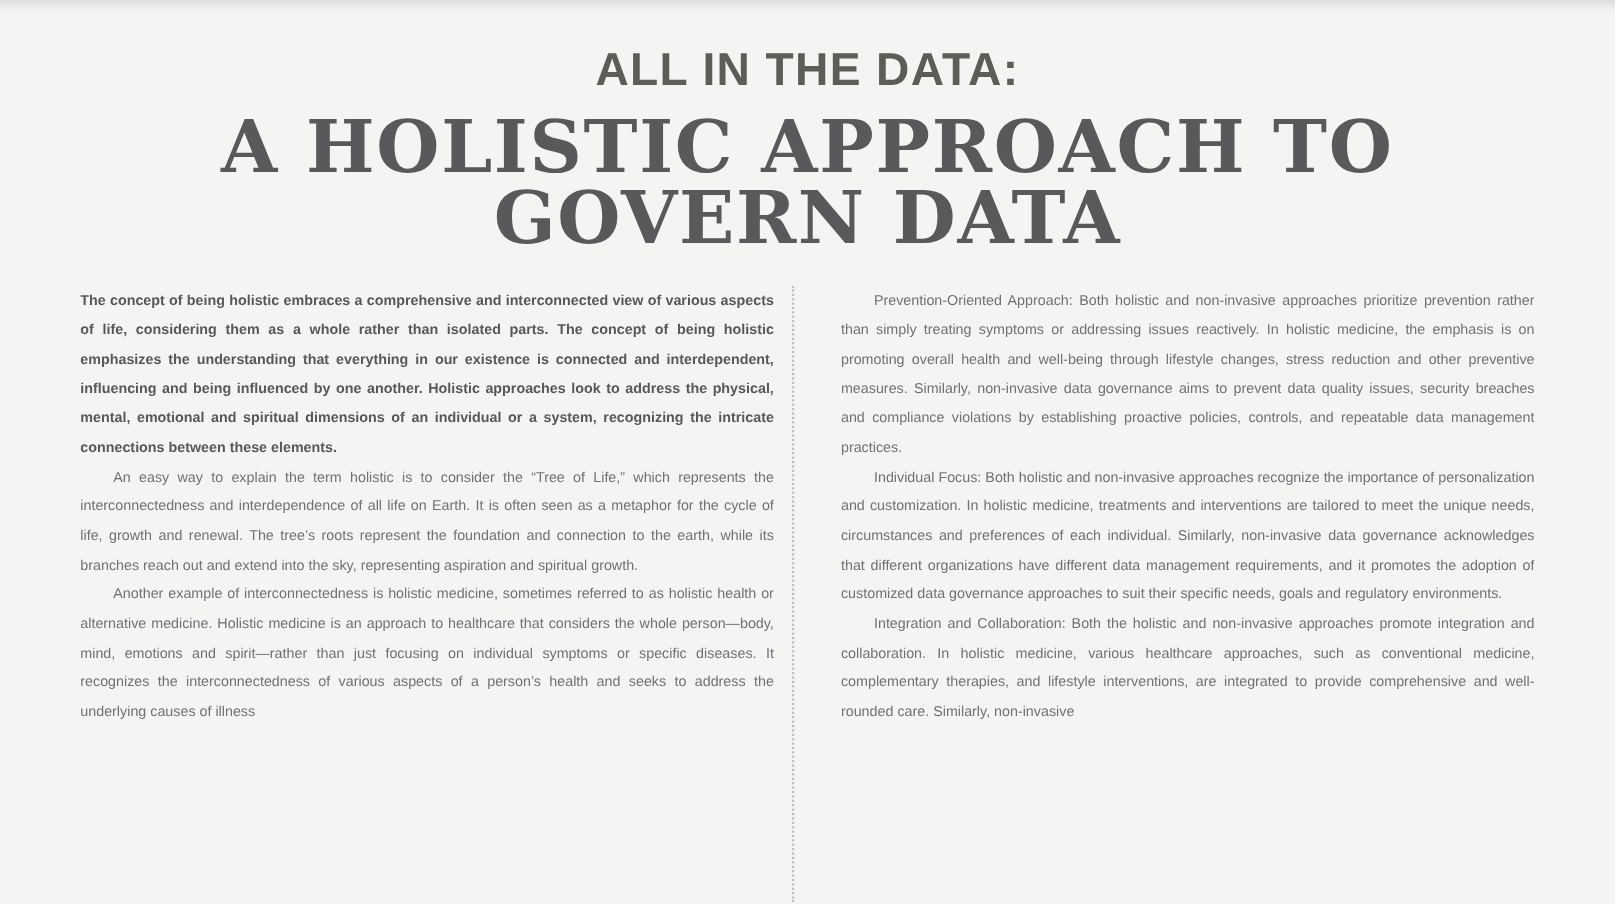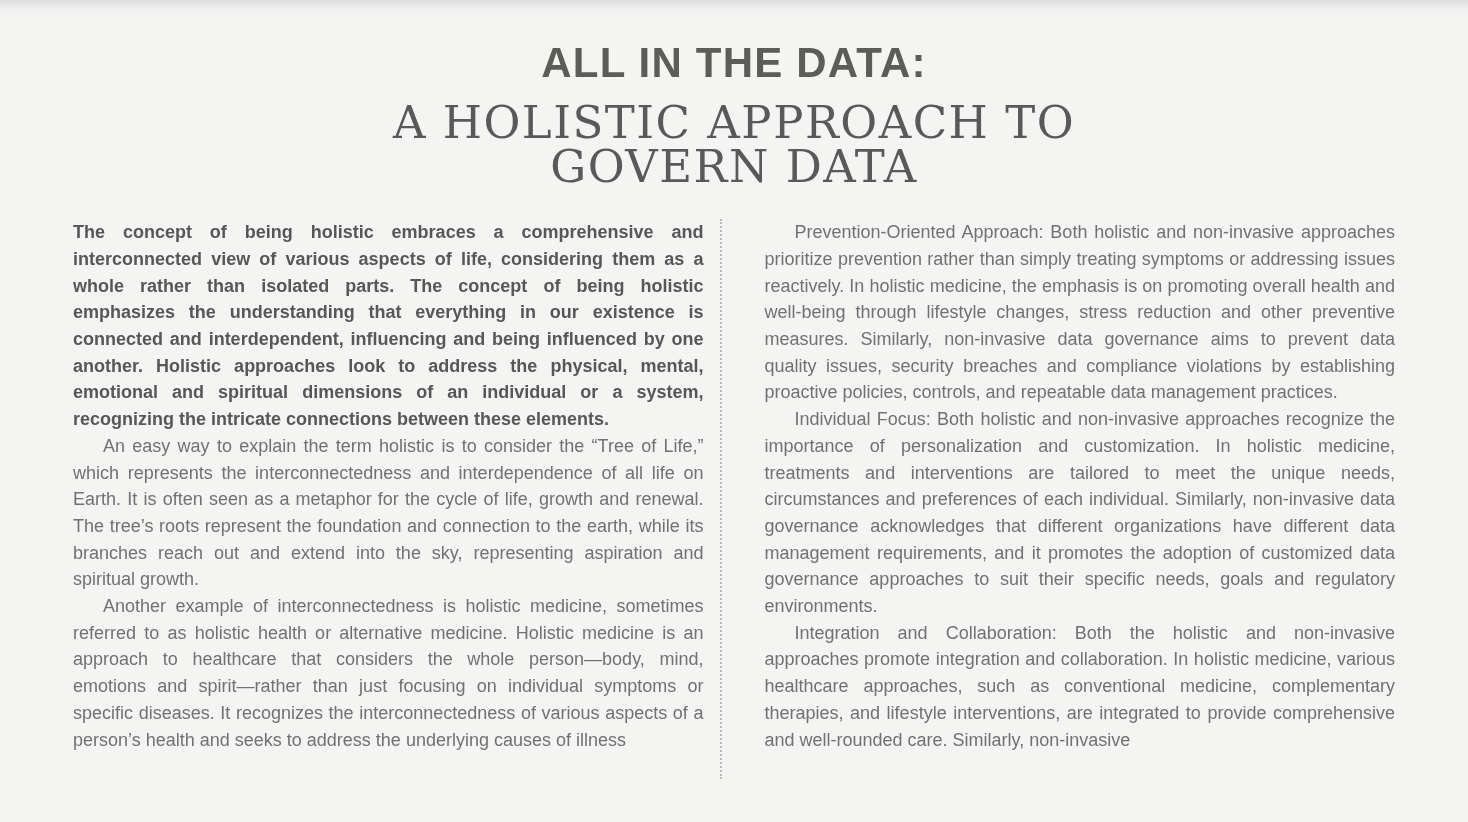--- a/index.html
+++ b/index.html
@@ -41,22 +41,22 @@
     font-family: "Liberation Sans", sans-serif;
     font-size: 42px;
     font-weight: bold;
     letter-spacing: 1.2px;
     color: #5d5d57;
     line-height: 1.0;
     margin: 0 0 17px 0;
   }
   #headline {
     font-family: "DejaVu Serif", serif;
-    font-size: 45px;
-    font-weight: normal;
+    font-size: 66px;
+    font-weight: bold;
     color: #58595b;
     line-height: 0.98;
     letter-spacing: 1.5px;
     margin: 0;
     white-space: pre-line;
   }
 
   
   #columns {
     position: relative;
@@ -77,21 +77,21 @@
     width: 0;
     border-left: 2px dotted #bdbdbd;
     align-self: stretch;
     margin: 0 0 0 16px;
     flex: 0 0 auto;
   }
 
   p.body {
     margin: 0;
     font-family: "Liberation Sans", sans-serif;
-    font-size: 18px;
+    font-size: 13px;
     line-height: 26.7px;
     color: #6f7173;
     text-align: justify;
     text-indent: 30px;
     hyphens: none;
   }
   p.lead {
     font-weight: bold;
     color: #565759;
     text-indent: 0;

